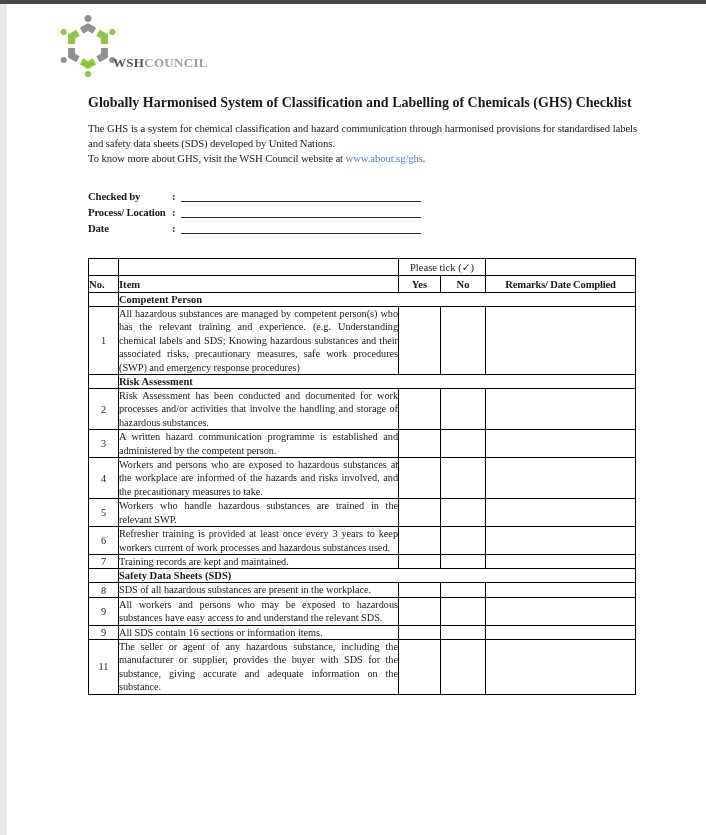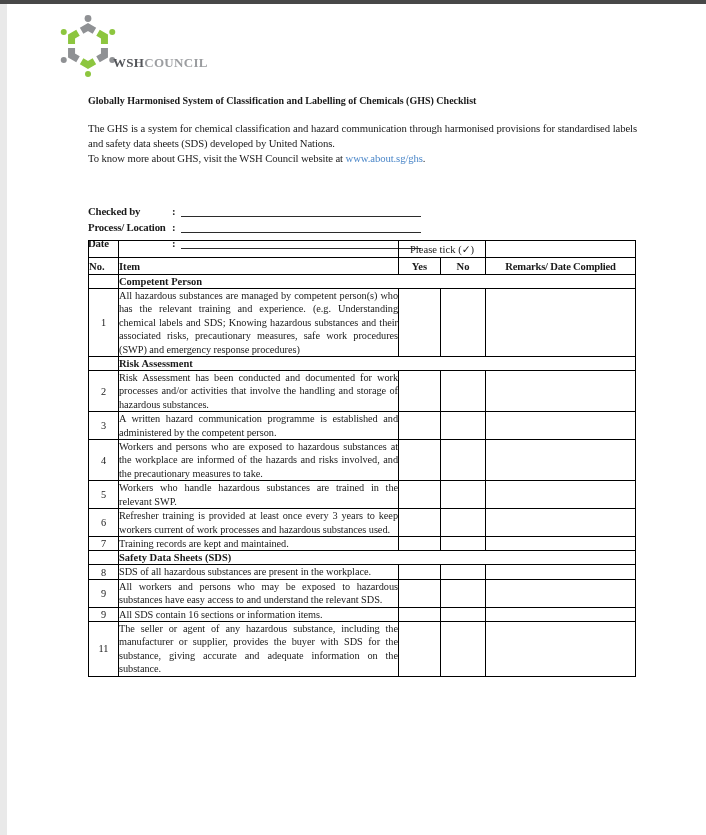--- a/index.html
+++ b/index.html
@@ -14,35 +14,35 @@
   .logo-svg{position:absolute;left:59px;top:13px;width:58px;height:64px;}
   .chev{fill:none;stroke-width:7;stroke-linecap:butt;}
   .chev-green{stroke:#8dc63f;}
   .chev-gray{stroke:#8f9194;}
   .dot-green{fill:#8dc63f;}
   .dot-gray{fill:#8f9194;}
   .brand{position:absolute;left:113px;top:55px;font-size:13px;letter-spacing:.3px;white-space:nowrap;}
   .brand .b1{font-weight:bold;color:#54565a;}
   .brand .b2{font-weight:bold;color:#9b9da0;}
 
-  .title{position:absolute;left:88px;top:95px;font-size:10px;font-weight:bold;white-space:nowrap;}
+  .title{position:absolute;left:88px;top:95px;font-size:14px;font-weight:bold;white-space:nowrap;}
 
   .intro{position:absolute;left:88px;top:121px;width:549px;font-size:10.7px;line-height:15.2px;
          text-align:justify;letter-spacing:-.1px;}
   .intro p{margin:0;}
   .intro sup{font-size:7.5px;}
   .weblink{color:#4a86c8;text-decoration:none;cursor:pointer;}
 
-  .fields{position:absolute;left:88px;top:201px;font-size:10.8px;}
+  .fields{position:absolute;left:88px;top:186px;font-size:10.8px;}
   .frow{display:flex;align-items:flex-end;height:16px;}
   .flabel{font-weight:bold;min-width:84px;letter-spacing:-.2px;}
   .fcolon{font-weight:bold;margin-right:5px;}
   .fline{flex:0 0 240px;height:13px;border-bottom:1px solid #2b2b2b;}
 
-  .tablewrap{position:absolute;left:88px;top:240px;}
+  .tablewrap{position:absolute;left:88px;top:258px;}
   table.checklist{border-collapse:collapse;table-layout:fixed;width:547px;font-size:10.3px;}
   table.checklist td{border:1px solid #000;padding:0;overflow:hidden;}
   .hdrA td{height:16px;}
   .tick-cell{text-align:center;font-size:10.6px;}
   .hdrB td{font-weight:bold;font-size:10.6px;height:16px;}
   .h-no{text-align:left;}
   .h-item{padding-left:4px;text-align:left;}
   .h-yes,.h-nocol{text-align:center;}
   .h-remarks{text-align:center;letter-spacing:-.2px;}
   .section-cell{font-weight:bold;font-size:10.5px;padding:1px 4px;height:13px;white-space:nowrap;}

